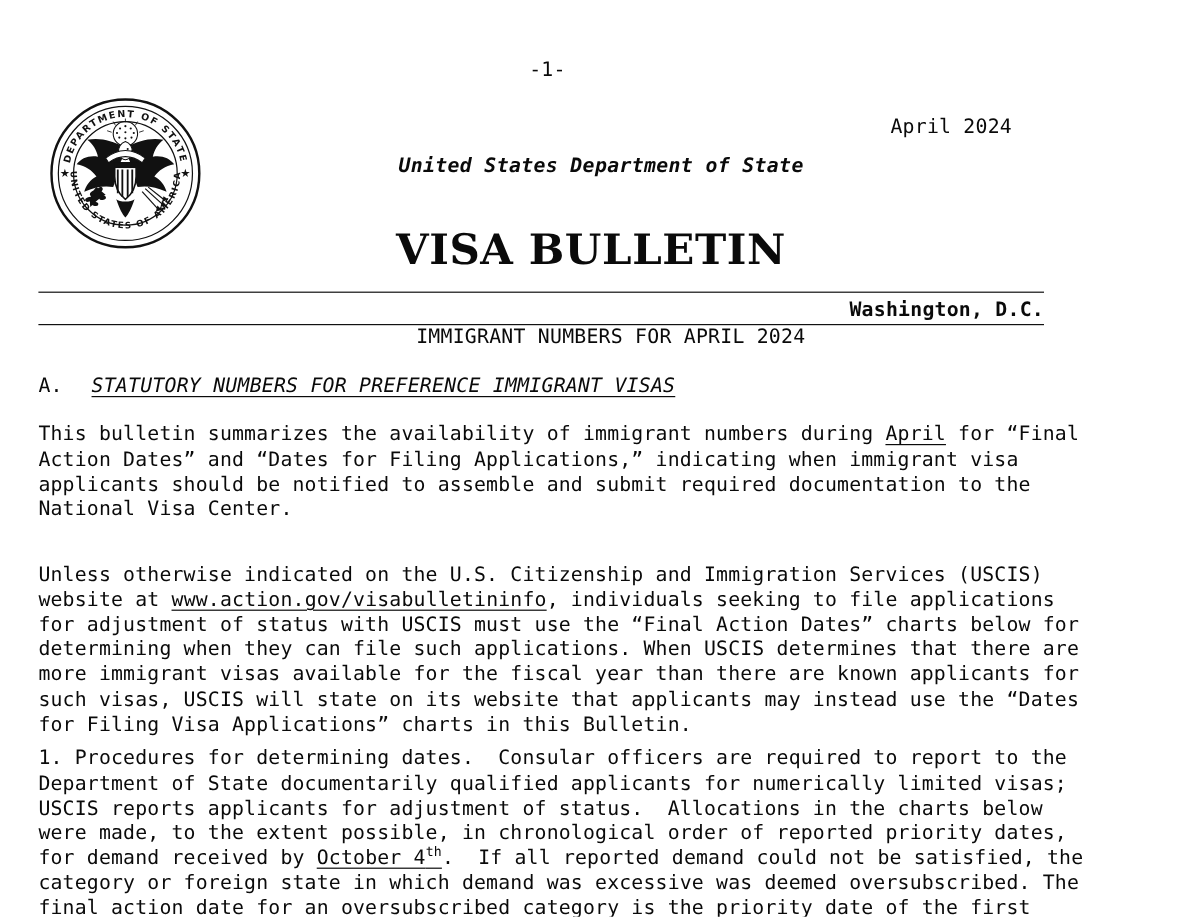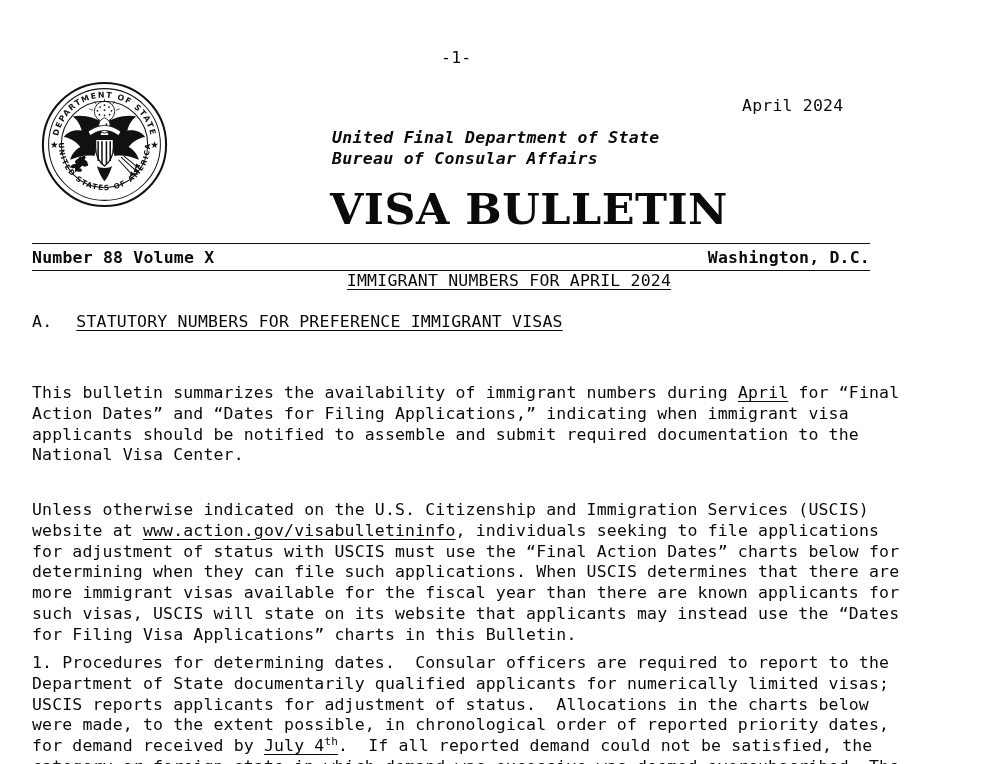--- a/index.html
+++ b/index.html
@@ -67,21 +67,21 @@
     font-style: italic;
     line-height: 21px;
     letter-spacing: 0.3px;
     white-space: nowrap;
   }
   .bulletin-title {
     position: absolute;
     left: 330px;
     top: 189px;
     font-family: "DejaVu Serif", "Liberation Serif", serif;
-    font-size: 43px;
+    font-size: 35px;
     font-weight: bold;
     letter-spacing: 0.5px;
     line-height: 40px;
     white-space: nowrap;
   }
 
   
   .top-rule {
     position: absolute;
     left: 32px;
@@ -107,53 +107,52 @@
   .subject-line {
     position: absolute;
     left: 32px;
     top: 271px;
     width: 906px;
     text-align: center;
     font-size: 16.5px;
     letter-spacing: 0.2px;
   }
   .subject-line span {
-    text-decoration: underline;
     text-underline-offset: 3px;
     text-decoration-thickness: 1.2px;
     margin-left: 48px;
   }
 
   
   .section-head {
     position: absolute;
     left: 32px;
     top: 312px;
     font-size: 16.5px;
     letter-spacing: 0.2px;
     white-space: nowrap;
   }
   .section-head .letter { margin-right: 24px; }
   .section-head .title {
     text-decoration: underline;
     text-underline-offset: 3px;
     text-decoration-thickness: 1.2px;
+    font-style: italic;
   }
 
   
   .body-block {
     position: absolute;
     left: 32px;
     width: 942px;
     font-size: 16.5px;
     line-height: 20.8px;
     letter-spacing: 0.15px;
     white-space: pre-wrap;
     word-spacing: 0;
-    margin-top: 31px;
   }
   .para-1 { top: 352px; }
   .para-2 { top: 469px; }
   .para-3 { top: 622px; }
 
   .ul {
     text-decoration: underline;
     text-underline-offset: 3px;
     text-decoration-thickness: 1.1px;
   }
@@ -259,28 +258,26 @@
         <polygon points="150,130 156,134 148,138"></polygon>
         <polygon points="142,142 148,148 140,150"></polygon>
       </g>
 
       <path d="M 74,80 C 84,72 94,70 100,70 C 106,70 116,72 126,80
                L 122,86 C 114,80 106,78 100,78 C 94,78 86,80 78,86 Z" fill="#fff" stroke="#111" stroke-width="1.4"></path>
     </svg>
   </div>
 
   <div class="masthead">
-    <div class="agency-line">United Final Department of State</div>
-    <div class="agency-line">Bureau of Consular Affairs</div>
+    <div class="agency-line">United States Department of State</div>
   </div>
   <div class="bulletin-title">VISA BULLETIN</div>
 
   <div class="top-rule"></div>
   <div class="issue-line">
-    <span class="issue-left">Number 88 Volume X</span>
     <span class="issue-right">Washington, D.C.</span>
   </div>
 
   <div class="subject-line">
     <span>IMMIGRANT NUMBERS FOR APRIL 2024</span>
   </div>
 
   <div class="section-head">
     <span class="letter">A.</span><span class="title">STATUTORY NUMBERS FOR PREFERENCE IMMIGRANT VISAS</span>
   </div>
@@ -295,17 +292,17 @@
 for adjustment of status with USCIS must use the “Final Action Dates” charts below for
 determining when they can file such applications. When USCIS determines that there are
 more immigrant visas available for the fiscal year than there are known applicants for
 such visas, USCIS will state on its website that applicants may instead use the “Dates
 for Filing Visa Applications” charts in this Bulletin.</span></div>
 
   <div class="body-block para-3"><span>1. Procedures for determining dates.  Consular officers are required to report to the
 Department of State documentarily qualified applicants for numerically limited visas;
 USCIS reports applicants for adjustment of status.  Allocations in the charts below
 were made, to the extent possible, in chronological order of reported priority dates,
-for demand received by </span><span class="ul"><span>July 4</span><span class="sup">th</span></span><span>.  If all reported demand could not be satisfied, the
+for demand received by </span><span class="ul"><span>October 4</span><span class="sup">th</span></span><span>.  If all reported demand could not be satisfied, the
 category or foreign state in which demand was excessive was deemed oversubscribed. The
 final action date for an oversubscribed category is the priority date of the first</span></div>
 
 </div>
 
 </body></html>

